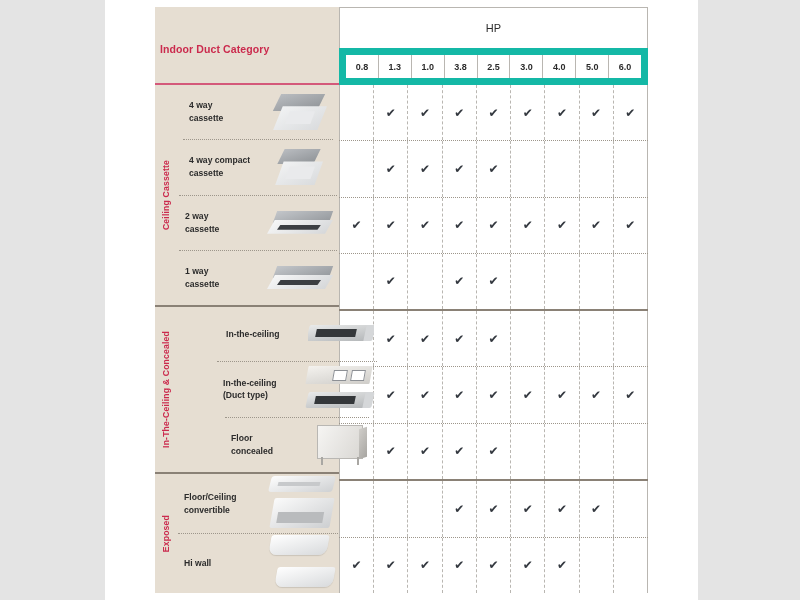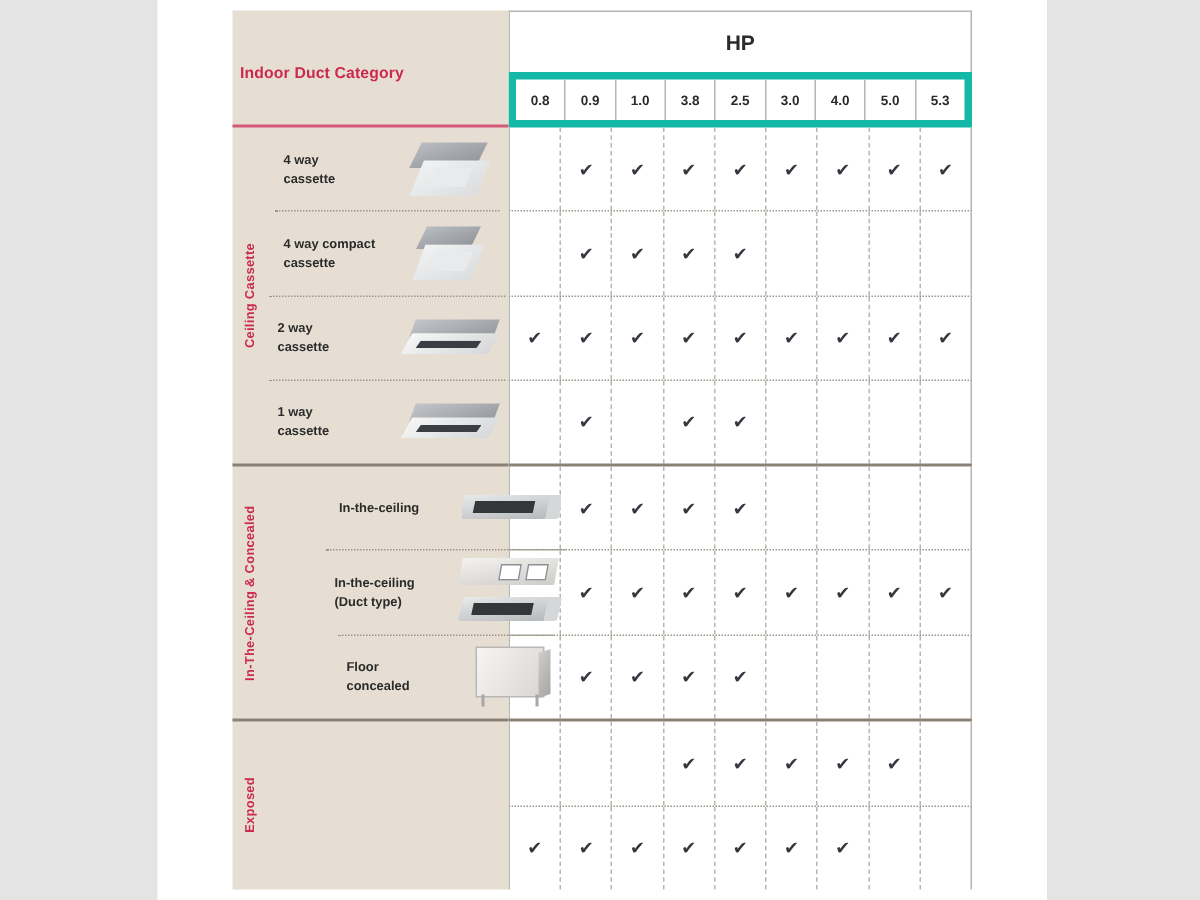--- a/index.html
+++ b/index.html
@@ -159,25 +159,25 @@
     border-radius:3px 3px 8px 8px;transform:skewX(-10deg);
     box-shadow:0 1px 1px rgba(0,0,0,.12);
   }
   .hiwall .w1{top:2px;} .hiwall .w2{top:34px;left:10px;}
   
   .grid{flex:1;display:flex;flex-direction:column;background:#fff;}
   .hp-head{
     height:40px;flex:0 0 40px;
     border:1px solid #b9b6b1;border-bottom:none;
     display:flex;align-items:center;justify-content:center;
-    font-size:14px;font-weight:bold;color:#2b2b2b;
+    font-size:11px;font-weight:normal;color:#2b2b2b;
   }
   .hp-cols{
     height:37px;flex:0 0 37px;
-    display:flex;border:5px solid #14b8a6;box-sizing:border-box;
+    display:flex;border:7px solid #14b8a6;box-sizing:border-box;
   }
   .hp-cols .hc{
     flex:1;display:flex;align-items:center;justify-content:center;
     font-size:9px;font-weight:bold;color:#2b2b2b;
     border-right:1px solid #b9b6b1;box-sizing:border-box;
   }
   .hp-cols .hc:last-child{border-right:none;}
   .body-rows{flex:1;display:flex;flex-direction:column;min-height:0;}
   .bgroup{display:flex;flex-direction:column;}
   .bgroup + .bgroup{border-top:2.5px solid #8a8176;}
@@ -291,36 +291,56 @@
                     <div class="leg2"></div>
                   </div>
                 </div>
               </div>
             </div>
           </div>
           <div class="lgroup" style="flex: 2 1 0%;">
             <div class="gbar">
               <span>Exposed</span>
             </div>
+            <div class="grows">
+              <div class="lrow">
+                <div class="label">Floor/Ceiling<br>convertible</div>
+                <div class="thumb">
+                  <div class="unit convert">
+                    <div class="ceil"></div>
+                    <div class="flr"></div>
+                  </div>
+                </div>
+              </div>
+              <div class="lrow">
+                <div class="label">Hi wall</div>
+                <div class="thumb">
+                  <div class="unit hiwall">
+                    <div class="w1"></div>
+                    <div class="w2"></div>
+                  </div>
+                </div>
+              </div>
+            </div>
           </div>
         </div>
     </div>
 
     <div class="grid">
       <div class="hp-head">HP</div>
       <div class="hp-cols" id="hp-cols">
           <div class="hc">0.8</div>
-          <div class="hc">0.9</div>
+          <div class="hc">1.3</div>
           <div class="hc">1.0</div>
           <div class="hc">3.8</div>
           <div class="hc">2.5</div>
           <div class="hc">3.0</div>
           <div class="hc">4.0</div>
           <div class="hc">5.0</div>
-          <div class="hc">5.3</div>
+          <div class="hc">6.0</div>
         </div>
       <div class="body-rows" id="grid-groups">
           <div class="bgroup" style="flex: 4 1 0%;">
             <div class="brow">
               <div class="cell"></div>
               <div class="cell">
                 <span class="chk">✔</span>
               </div>
               <div class="cell">
                 <span class="chk">✔</span>

